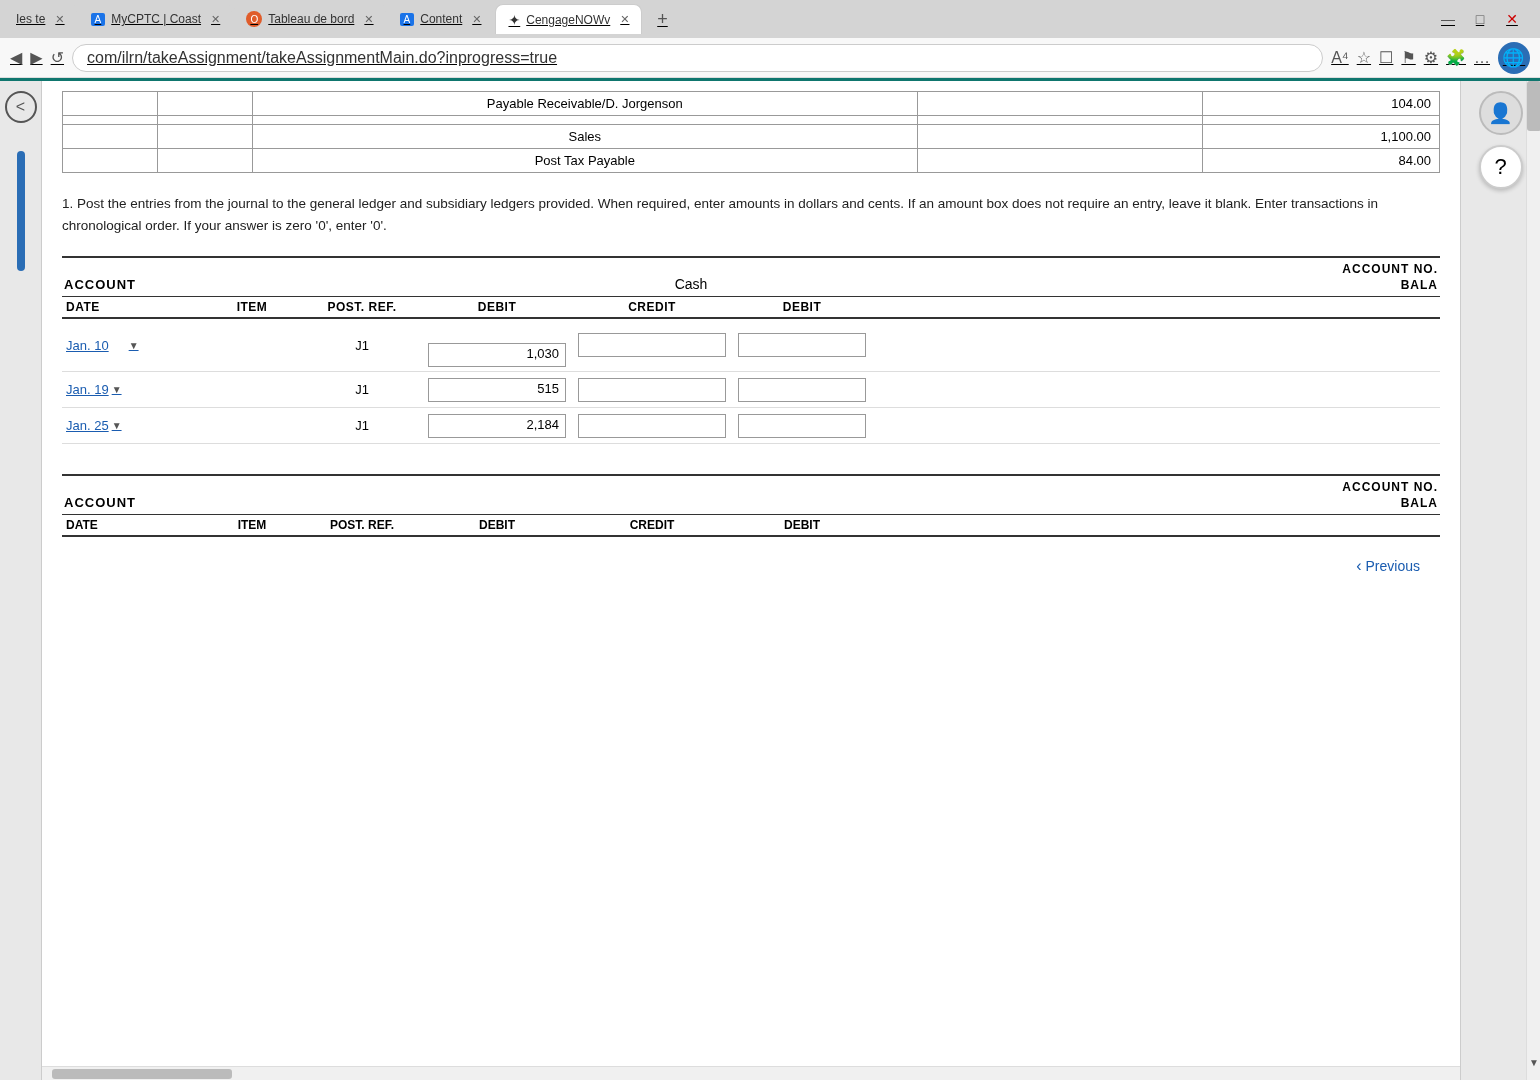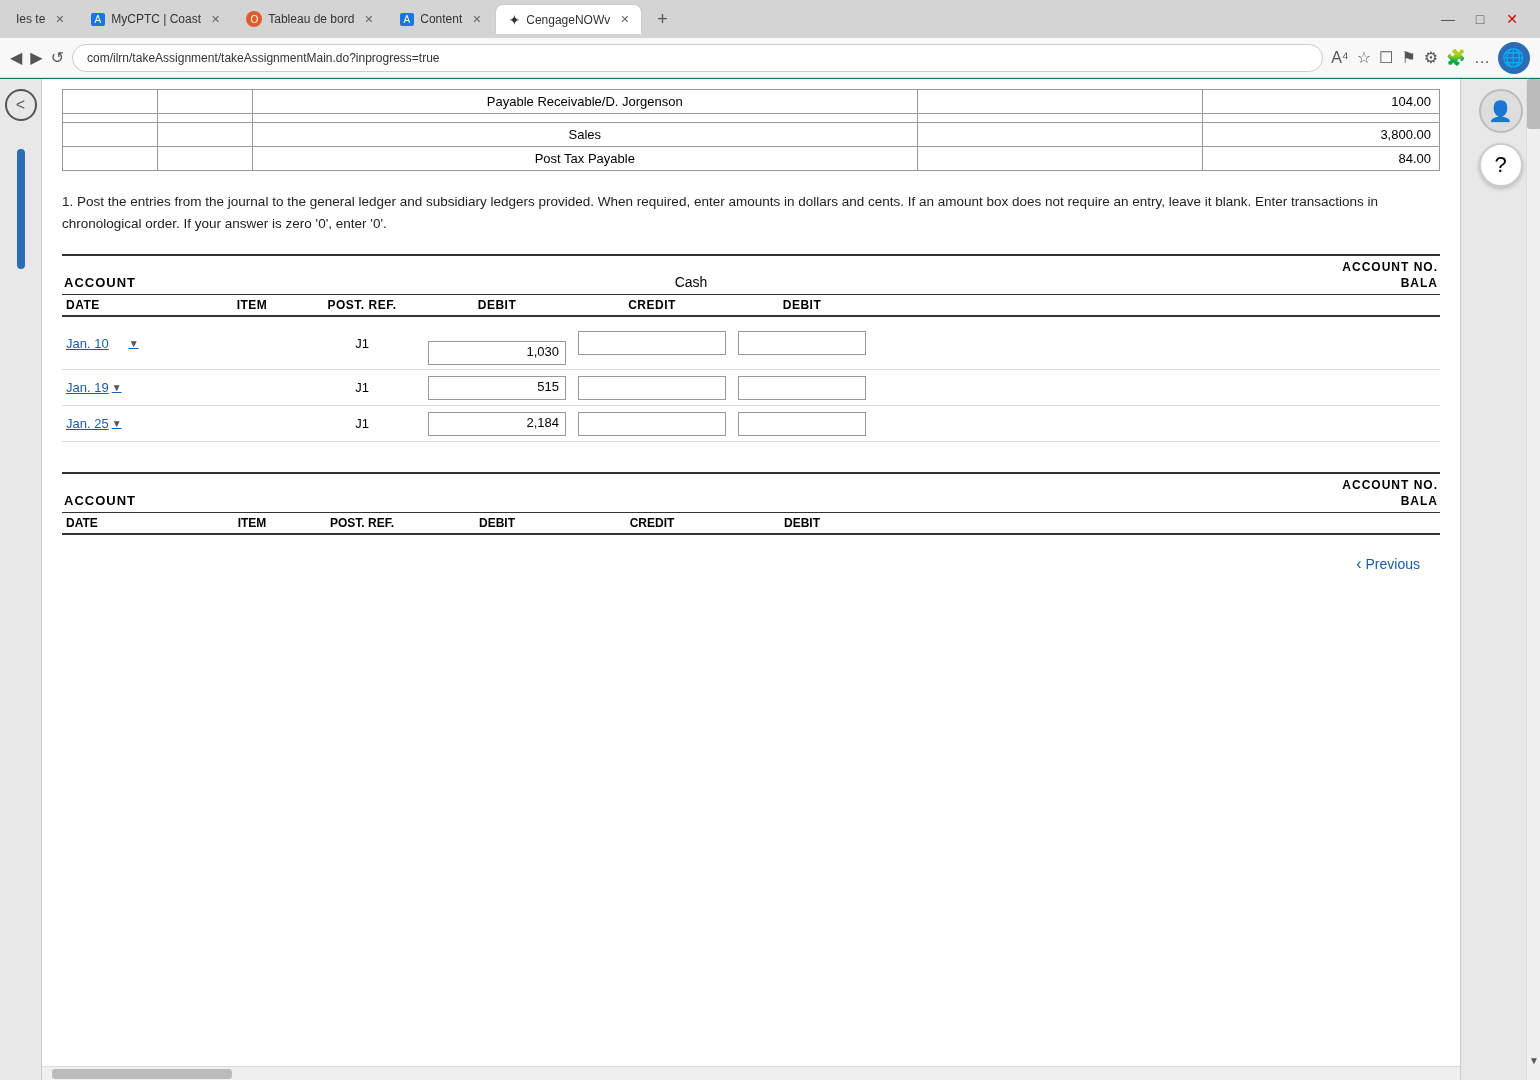--- a/index.html
+++ b/index.html
@@ -8,21 +8,22 @@
       background: #f0f0f0;
       font-size: 14px;
       overflow: hidden;
       width: 1540px;
       height: 1080px;
     }
 
     
     .browser-chrome {
       background: #b91c1c;
-      border-bottom: 1px solid #0f766e;
+      border-bottom: 3px solid #0f766e;
+      text-decoration: underline;
     }
     .tab-bar {
       display: flex;
       align-items: center;
       height: 38px;
       background: #d4d4d4;
       padding: 0 4px;
       gap: 2px;
     }
     .tab {
@@ -86,21 +87,21 @@
       padding: 0 10px;
       gap: 8px;
       border-bottom: 1px solid #ddd;
     }
     .address-input {
       flex: 1;
       height: 28px;
       border: 1px solid #ccc;
       border-radius: 14px;
       padding: 0 14px;
-      font-size: 12px;
+      font-size: 16px;
       background: #fff;
       color: #333;
     }
     .addr-icon {
       font-size: 16px;
       color: #555;
       cursor: pointer;
     }
 
     
@@ -264,21 +265,21 @@
           <td></td>
           <td></td>
           <td></td>
           <td></td>
         </tr>
         <tr>
           <td></td>
           <td></td>
           <td class="account-name">Sales</td>
           <td></td>
-          <td class="amount">3,800.00</td>
+          <td class="amount">1,100.00</td>
         </tr>
         <tr>
           <td></td>
           <td></td>
           <td class="account-name">Post Tax Payable</td>
           <td></td>
           <td class="amount">84.00</td>
         </tr>
       </tbody>
     </table>

